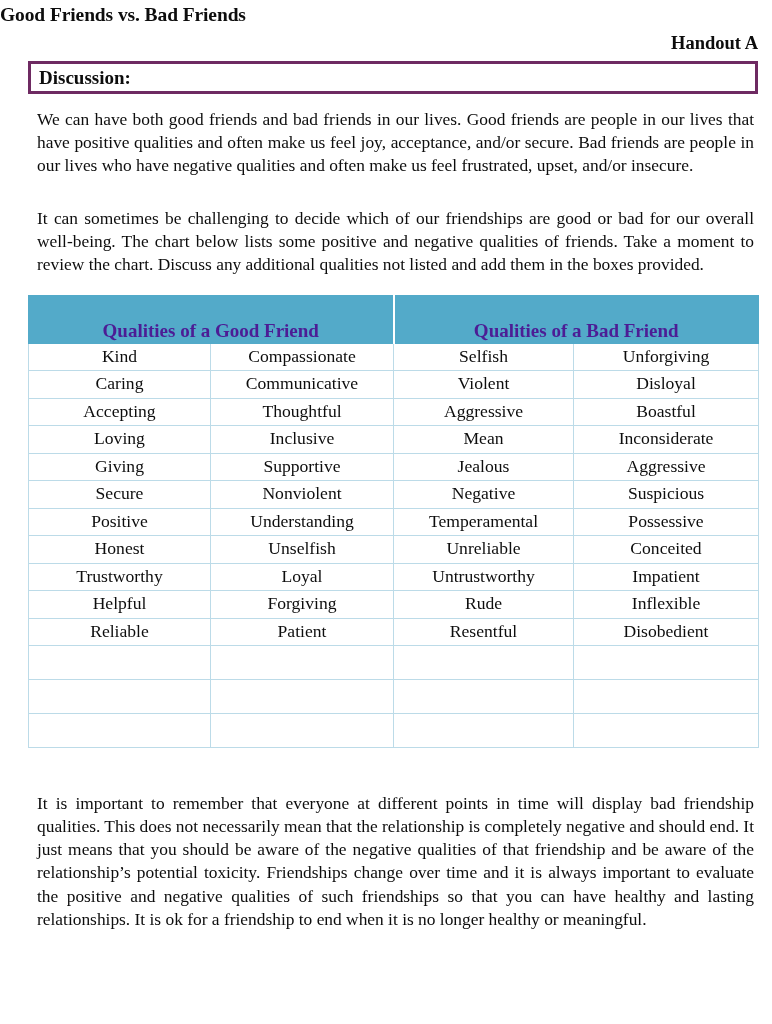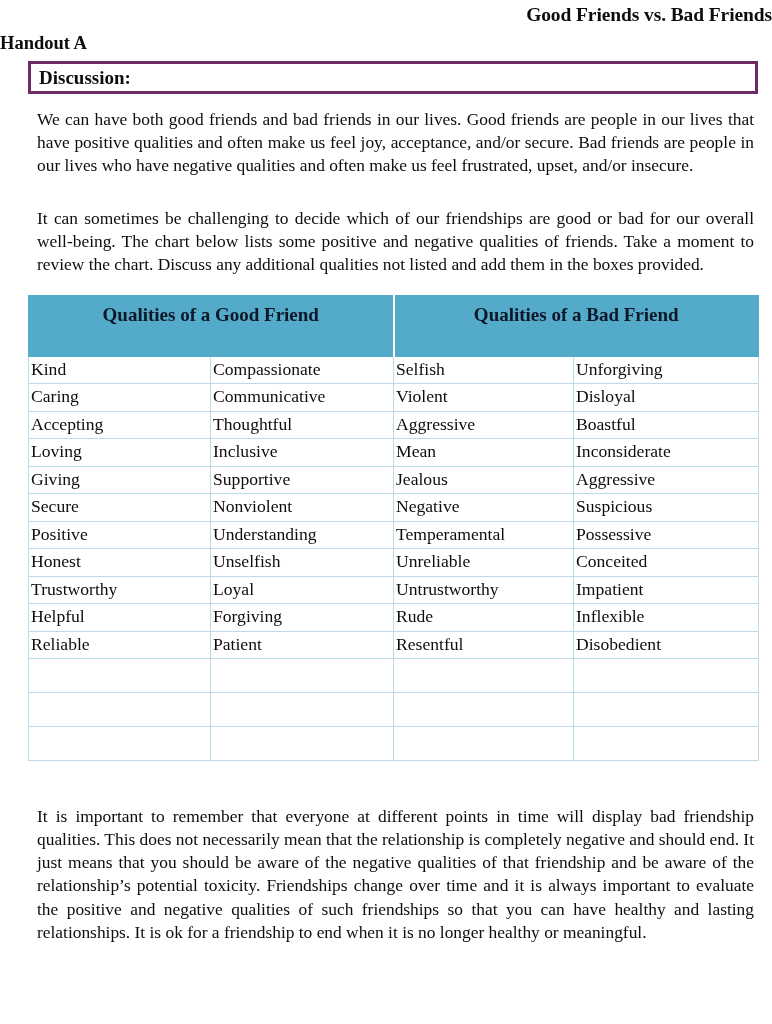--- a/index.html
+++ b/index.html
@@ -17,29 +17,29 @@
 
   .page {
     width: 772px;
     height: 1024px;
     padding: 0;
     position: relative;
   }
 
   
   .doc-title {
-    text-align: right;
+    text-align: left;
     font-weight: bold;
     font-size: 19.5px;
     letter-spacing: -0.1px;
     padding-top: 4px;
     line-height: 1.15;
   }
   .handout-label {
-    text-align: left;
+    text-align: right;
     font-weight: bold;
     font-size: 18.5px;
     padding-right: 14px;
     padding-top: 7px;
     line-height: 1.15;
   }
 
   
   .discussion-box {
     margin: 6px 14px 0 28px;
@@ -71,33 +71,34 @@
 
   
   .qualities-table {
     margin: 18px 14px 0 28px;
     border-collapse: collapse;
     width: 730px;
     table-layout: fixed;
   }
   .qualities-table th {
     background: #53aac9;
-    color: #0f172a;
+    color: #4c1d95;
     font-weight: bold;
     font-size: 19px;
     text-align: center;
-    height: 61px;
+    height: 48px;
     vertical-align: top;
-    padding-top: 8px;
+    padding-top: 24px;
     border: 1px solid #53aac9;
     border-right: 2px solid #ffffff;
   }
   .qualities-table th:last-child { border-right: 1px solid #53aac9; }
   .qualities-table td {
     border: 1px solid #bcdbe8;
+    text-align: center;
     font-size: 17.6px;
     height: 27.5px;
     line-height: 1.12;
     padding: 0 2px;
     vertical-align: middle;
     background: #ffffff;
   }
   .qualities-table td.empty { height: 34px; }
   .col-a { width: 182px; }
   .col-b { width: 183px; }

